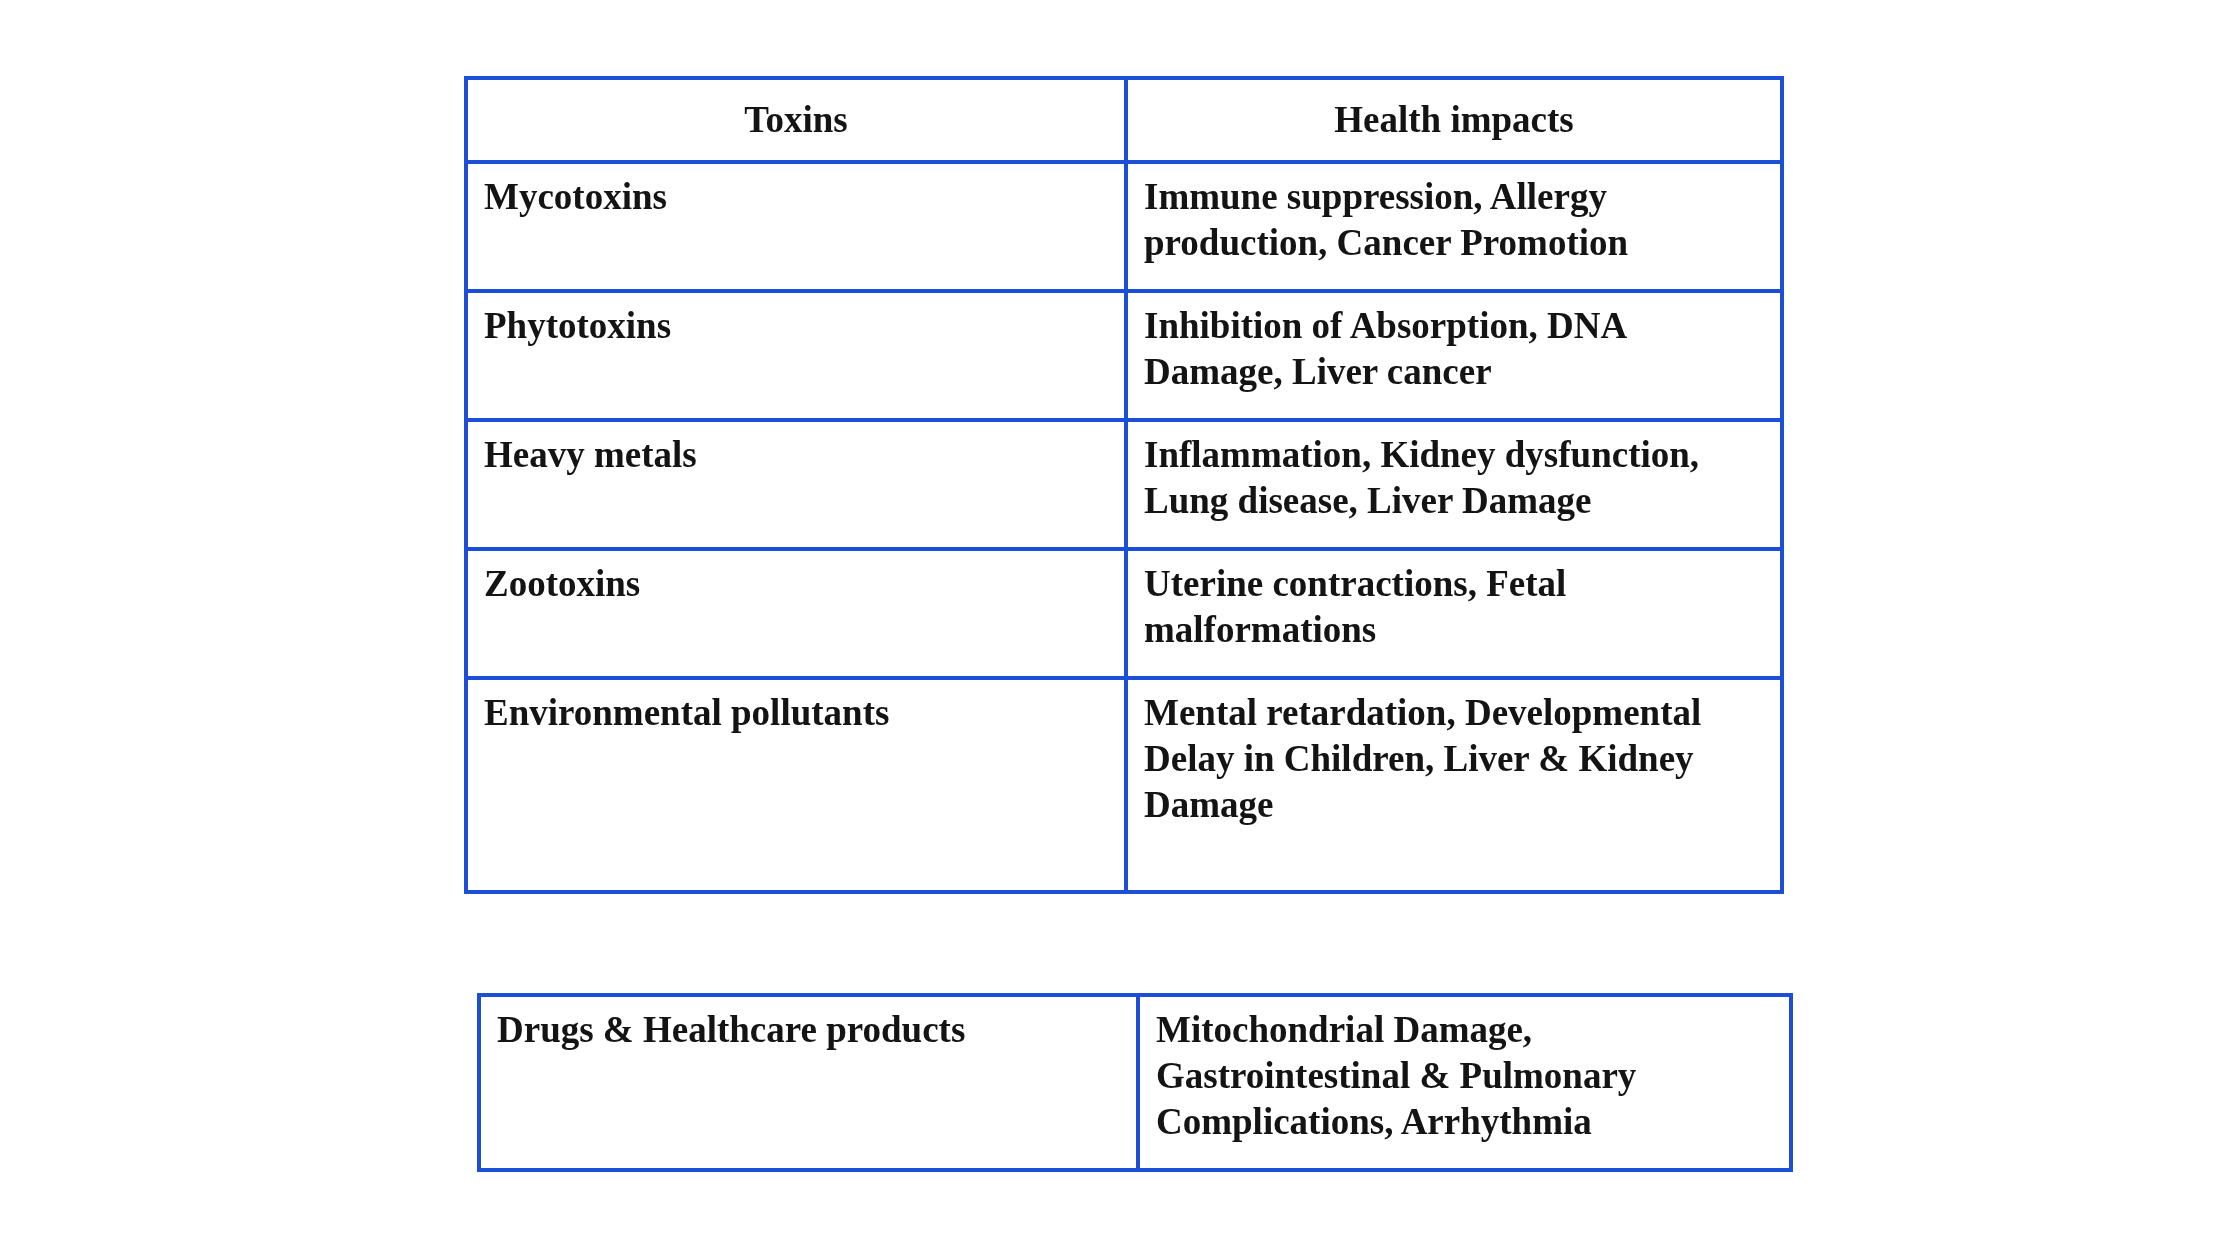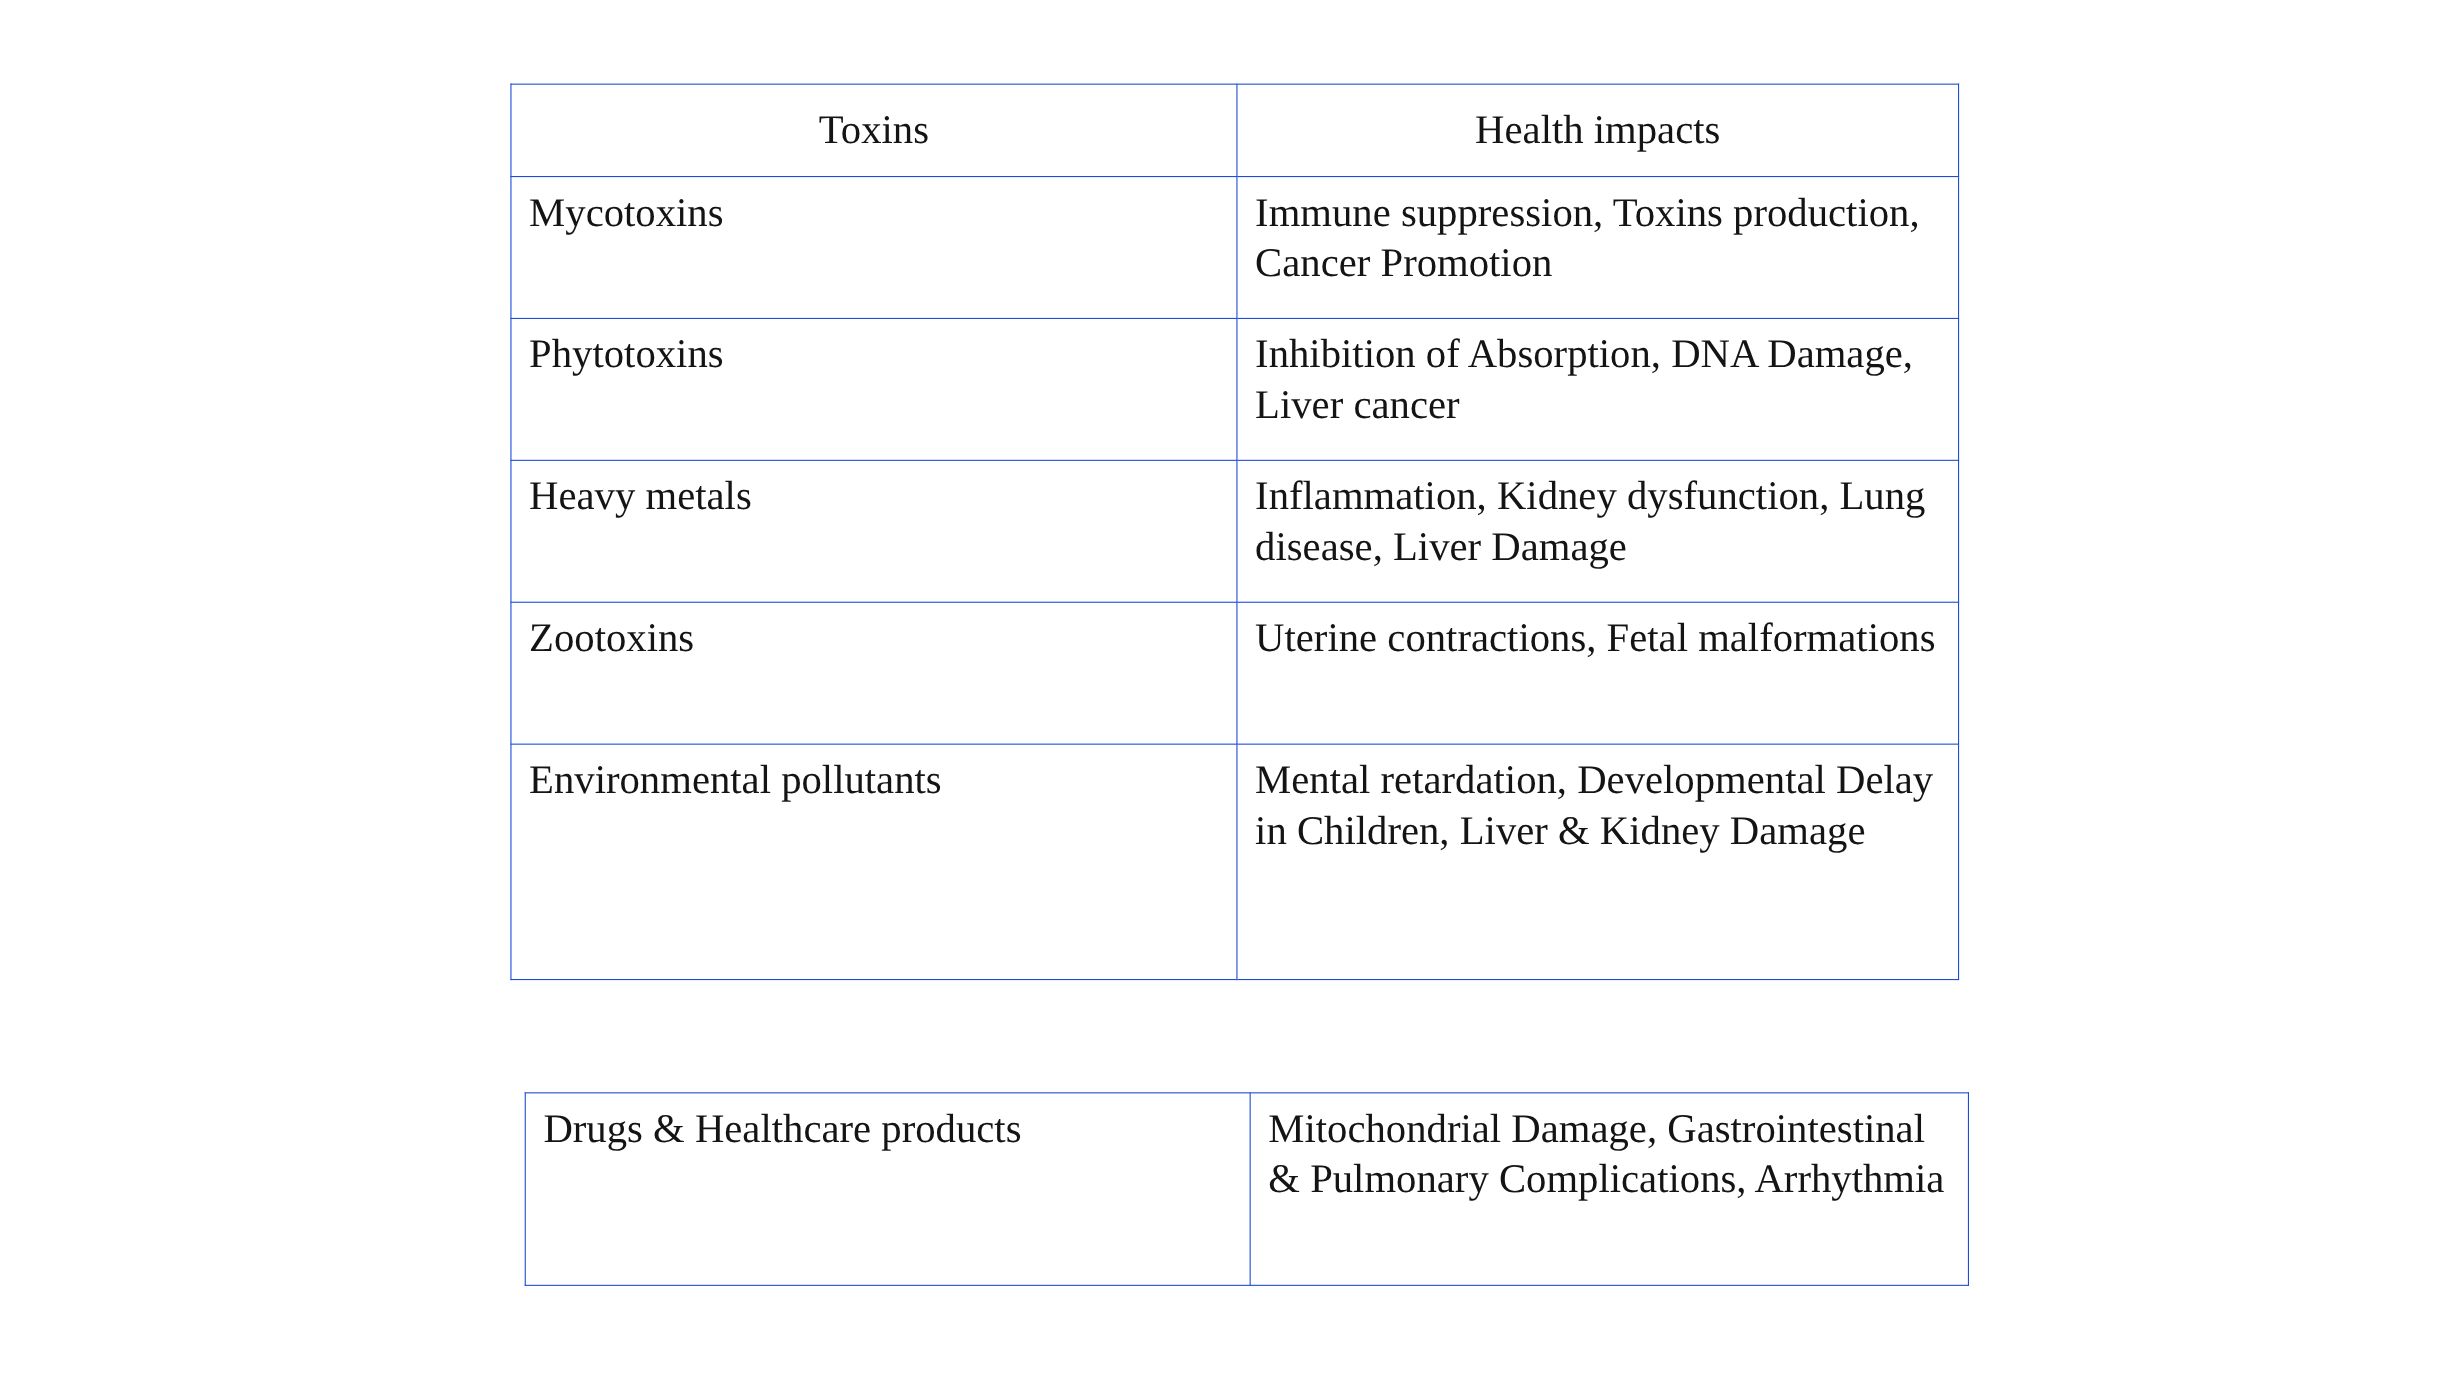--- a/index.html
+++ b/index.html
@@ -14,22 +14,22 @@
       overflow: hidden;
       font-family: "Liberation Serif", "DejaVu Serif", serif;
       color: #141414;
     }
     .tbl {
       position: absolute;
       border-collapse: collapse;
       table-layout: fixed;
     }
     .tbl td, .tbl th {
-      border: 1px solid #1d4ed8;
-      font-weight: normal;
+      border: 4px solid #1d4ed8;
+      font-weight: bold;
       font-size: 37px;
       line-height: 46px;
       padding: 0;
       box-sizing: border-box;
     }
     .tbl th {
       text-align: center;
       vertical-align: middle;
     }
     .tbl td {
@@ -61,21 +61,21 @@
   <tbody>
       <tr class="head">
     <th>Toxins</th>
     <th>Health impacts</th>
   </tr>
   <tr class="r2">
     <td>
           <div class="cell-inner">Mycotoxins</div>
         </td>
     <td>
-          <div class="cell-inner">Immune suppression, Toxins production, Cancer Promotion</div>
+          <div class="cell-inner">Immune suppression, Allergy production, Cancer Promotion</div>
         </td>
   </tr>
   <tr class="r2">
     <td>
           <div class="cell-inner">Phytotoxins</div>
         </td>
     <td>
           <div class="cell-inner">Inhibition of Absorption, DNA Damage, Liver cancer</div>
         </td>
   </tr>

